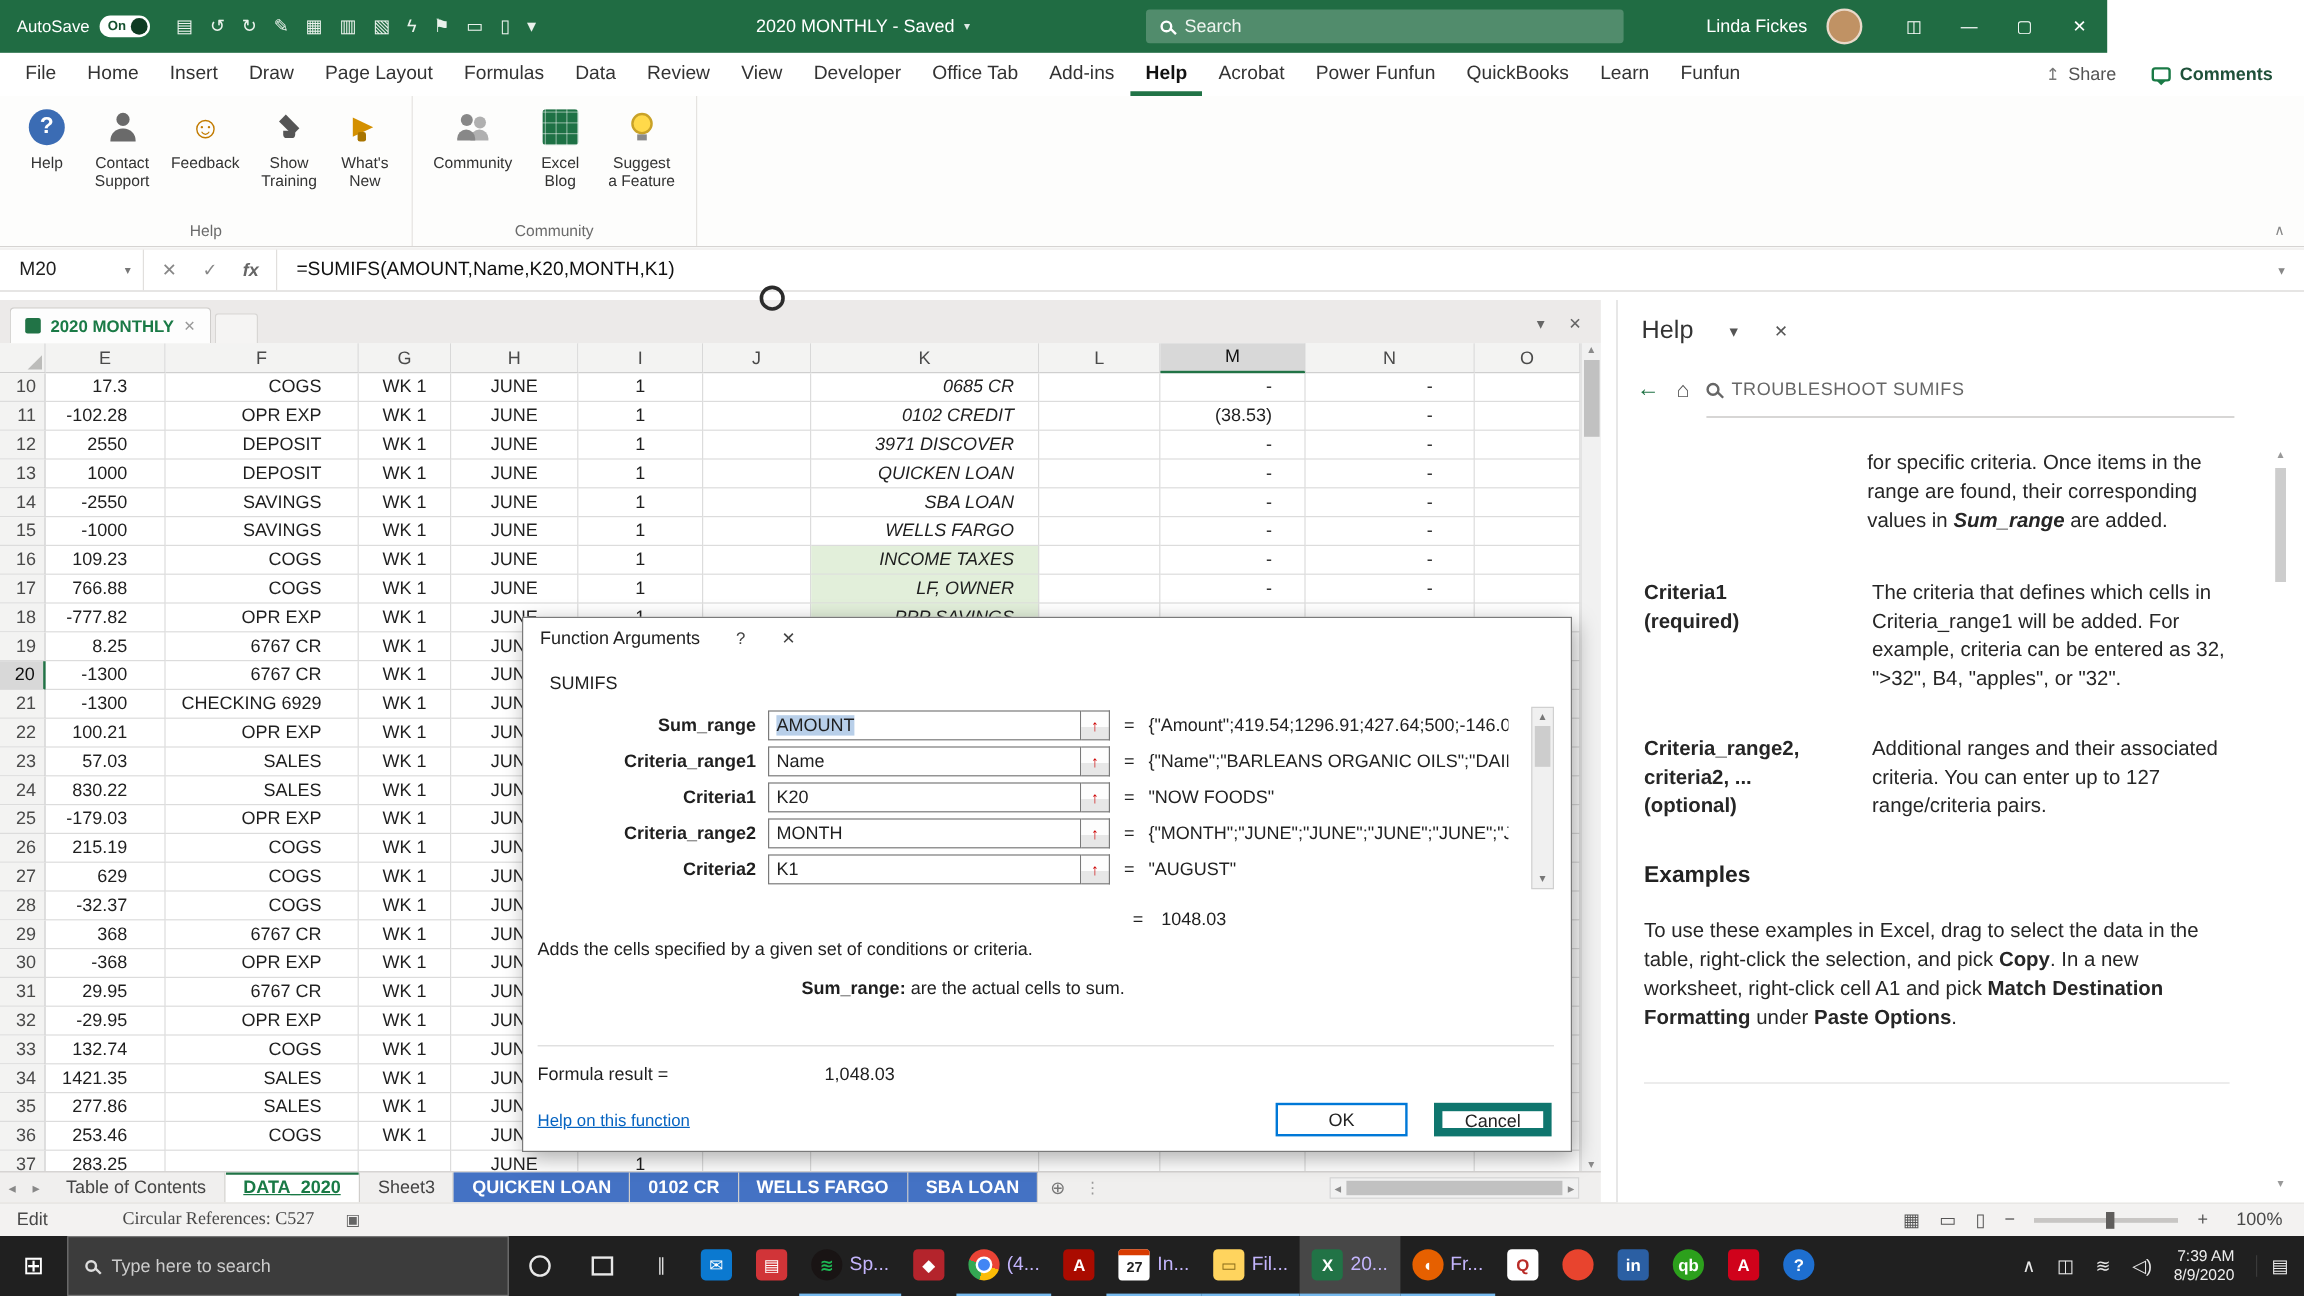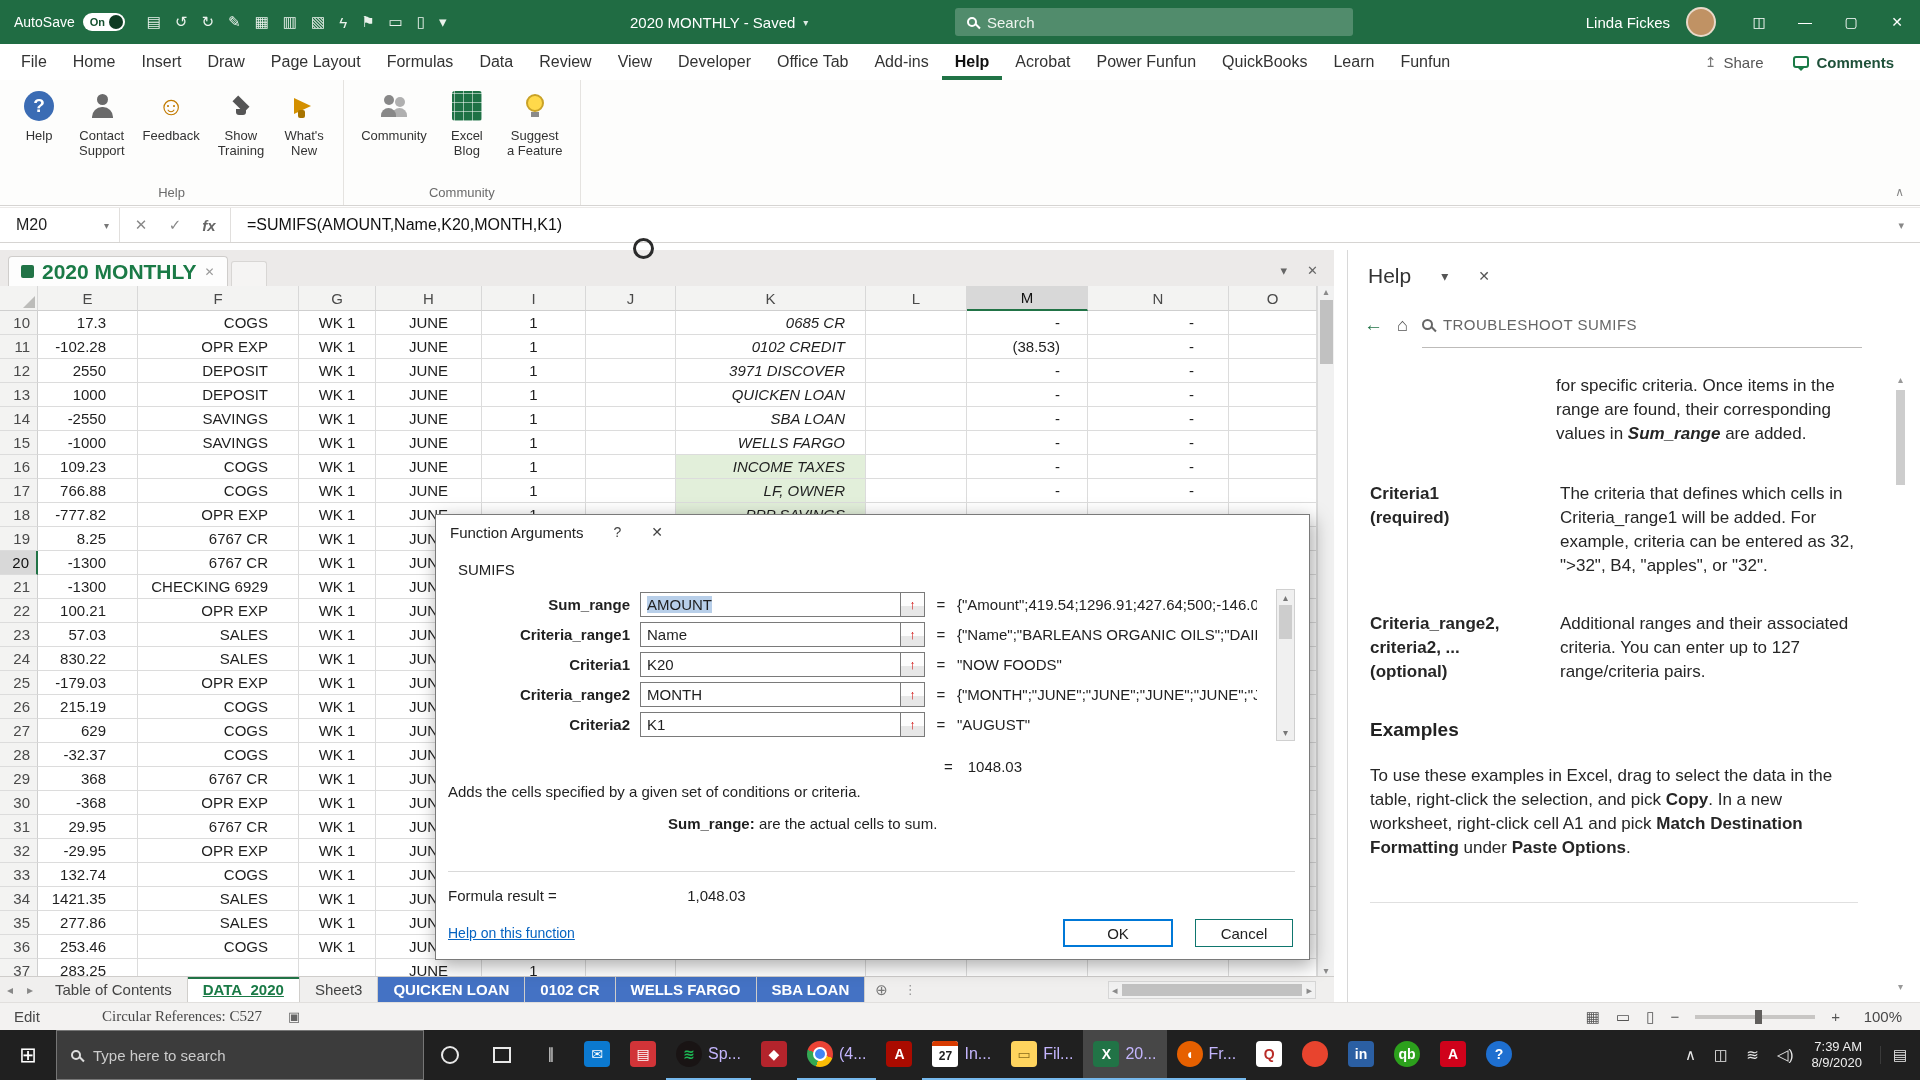--- a/index.html
+++ b/index.html
@@ -1,21 +1,21 @@
 <!DOCTYPE html>
 <html><head>
 <meta charset="utf-8">
 <style>
   * { margin:0; padding:0; box-sizing:border-box; }
   html,body { width:1920px; height:1080px; }
   body { font-family:"Liberation Sans","DejaVu Sans",sans-serif; position:relative; overflow:hidden; background:#fff; color:#1f1f1f; }
   :root { --cols: 38px 100px 161px 77px 106px 104px 90px 190px 101px 121px 141px 88px; --green:#217346; }
 
   
-  #titlebar { position:absolute; top:0; left:0; width:1920px; height:44px; background:#206c43; display:flex; align-items:center; color:#fff; z-index:5; }
+  #titlebar { position:absolute; top:0; left:0; width:1756px; height:44px; background:#206c43; display:flex; align-items:center; color:#fff; z-index:5; }
   .autosave { display:flex; align-items:center; gap:8px; padding-left:14px; font-size:14px; }
   .pill { position:relative; width:42px; height:18px; background:#fff; border-radius:9px; display:flex; align-items:center; }
   .pill i { font-style:normal; color:#14502e; font-size:11px; font-weight:bold; padding-left:7px; }
   .knob { position:absolute; right:2px; top:2px; width:14px; height:14px; border-radius:50%; background:#0e3b22; }
   .qat { display:flex; align-items:center; gap:14px; margin-left:22px; }
   .qicon { font-size:15px; color:#eaf2ec; }
   .doc-title { position:absolute; left:630px; top:0; height:44px; display:flex; align-items:center; gap:8px; font-size:15px; }
   .doc-title .caret { font-size:10px; opacity:.85; }
   .tsearch { position:absolute; left:955px; top:8px; width:398px; height:28px; background:rgba(255,255,255,.22); border-radius:3px; display:flex; align-items:center; gap:10px; padding:0 12px; font-size:15px; color:#eef4ef; }
   .mag { width:10px; height:10px; border:2px solid #fff; border-radius:50%; position:relative; flex:0 0 auto; }
@@ -68,21 +68,21 @@
   .fbtns { display:flex; align-items:center; border-right:1px solid #e1dfdd; height:100%; padding:0 4px; }
   .fbtn { width:34px; text-align:center; color:#888; font-size:15px; }
   .fbtn.fx { font-style:italic; font-weight:bold; color:#666; }
   .ftext { padding-left:16px; font-size:16px; color:#111; }
   .fexpand { margin-left:auto; padding-right:16px; color:#888; font-size:11px; }
 
   
   #officetab { position:absolute; top:250px; left:0; width:1334px; height:36px; background:#eceae9; display:flex; align-items:flex-end; z-index:3; }
   .otab.active { background:#fdfdfd; border:1px solid #cfcdcb; border-bottom:none; height:30px; margin-left:8px; display:flex; align-items:center; gap:8px; padding:0 12px; border-radius:4px 4px 0 0; }
   .oticon { width:13px; height:13px; background:var(--green); border-radius:2px; }
-  .otlabel { color:#1a7a46; font-weight:bold; font-size:21px; }
+  .otlabel { color:#1a7a46; font-weight:bold; font-size:14px; }
   .otclose { color:#999; font-size:12px; }
   .otab.stub { width:36px; background:#f5f4f3; border:1px solid #d8d6d4; border-bottom:none; height:25px; margin-left:3px; border-radius:3px 3px 0 0; }
   .otright { margin-left:auto; display:flex; gap:20px; padding:0 16px 8px 0; color:#666; font-size:13px; }
 
   
   #grid { position:absolute; top:286px; left:0; width:1334px; height:690px; background:#fff; z-index:1; }
   .ghead { position:absolute; top:0; left:0; width:1317px; height:25px; display:grid; grid-template-columns:var(--cols); }
   .gh,.gcorner { background:#f3f3f2; border-right:1px solid #d8d8d8; border-bottom:1px solid #cfcfcf; color:#4a4a4a; font-size:15px; display:flex; align-items:center; justify-content:center; }
   .gh[data-style="true"] { background:#d8d8d8; border-bottom:2px solid var(--green); color:#111; }
   .gcorner { position:relative; }
@@ -174,21 +174,21 @@
   .deqres { position:absolute; top:243px; left:508px; display:flex; gap:15px; }
   .ddesc { position:absolute; top:268px; left:12px; right:20px; color:#1f1f1f; }
   .dparam { position:absolute; top:300px; left:232px; }
   .dsep { position:absolute; top:356px; left:12px; right:14px; border-top:1px solid #d9d9d9; }
   .dresult { position:absolute; top:372px; left:12px; }
   .dresult .drl { display:inline-block; width:235px; }
   .drv { font-weight:normal; }
   .dfooter { position:absolute; left:12px; right:16px; bottom:12px; display:flex; align-items:center; }
   .dlink { color:#0563c1; text-decoration:underline; font-size:14px; }
   .dok { margin-left:auto; width:110px; height:28px; border:2px solid #0078d7; background:#fff; font-size:15px; font-family:inherit; color:#222; }
-  .dcancel { margin-left:22px; width:98px; height:28px; border:1px solid #0f766e; background:#fff; font-size:15px; font-family:inherit; color:#222; }
+  .dcancel { margin-left:22px; width:98px; height:28px; border:7px solid #0f766e; background:#fff; font-size:15px; font-family:inherit; color:#222; }
 
   
   #helppane { position:absolute; left:1347px; top:250px; width:573px; height:752px; background:#fff; border-left:1px solid #d8d8d8; z-index:10; }
   .hptop { height:52px; display:flex; align-items:center; padding:0 20px; }
   .hptitle { font-size:21px; color:#333; }
   .hpbtn { margin-left:30px; color:#555; font-size:14px; }
   .hptop .hpbtn:first-of-type { margin-left:auto; }
   .hpnav { height:46px; display:flex; align-items:center; padding:0 16px; gap:14px; }
   .hpback { font-size:19px; color:#217346; }
   .hphome { font-size:18px; color:#555; }

